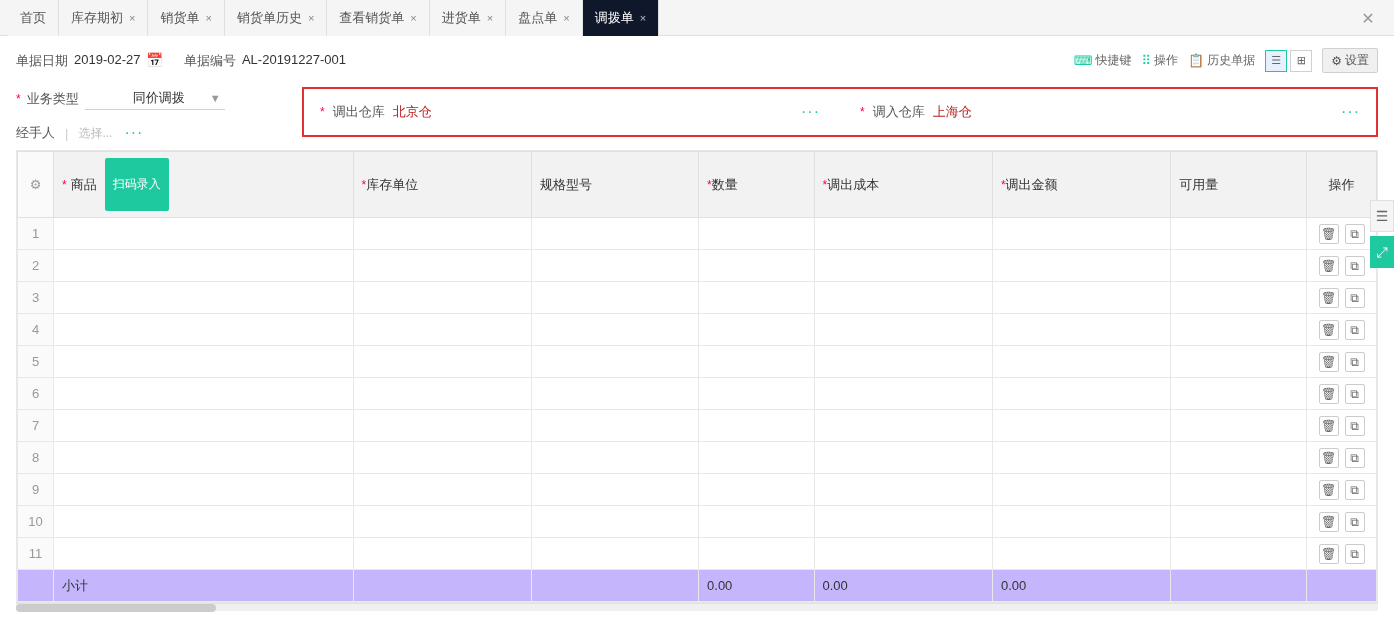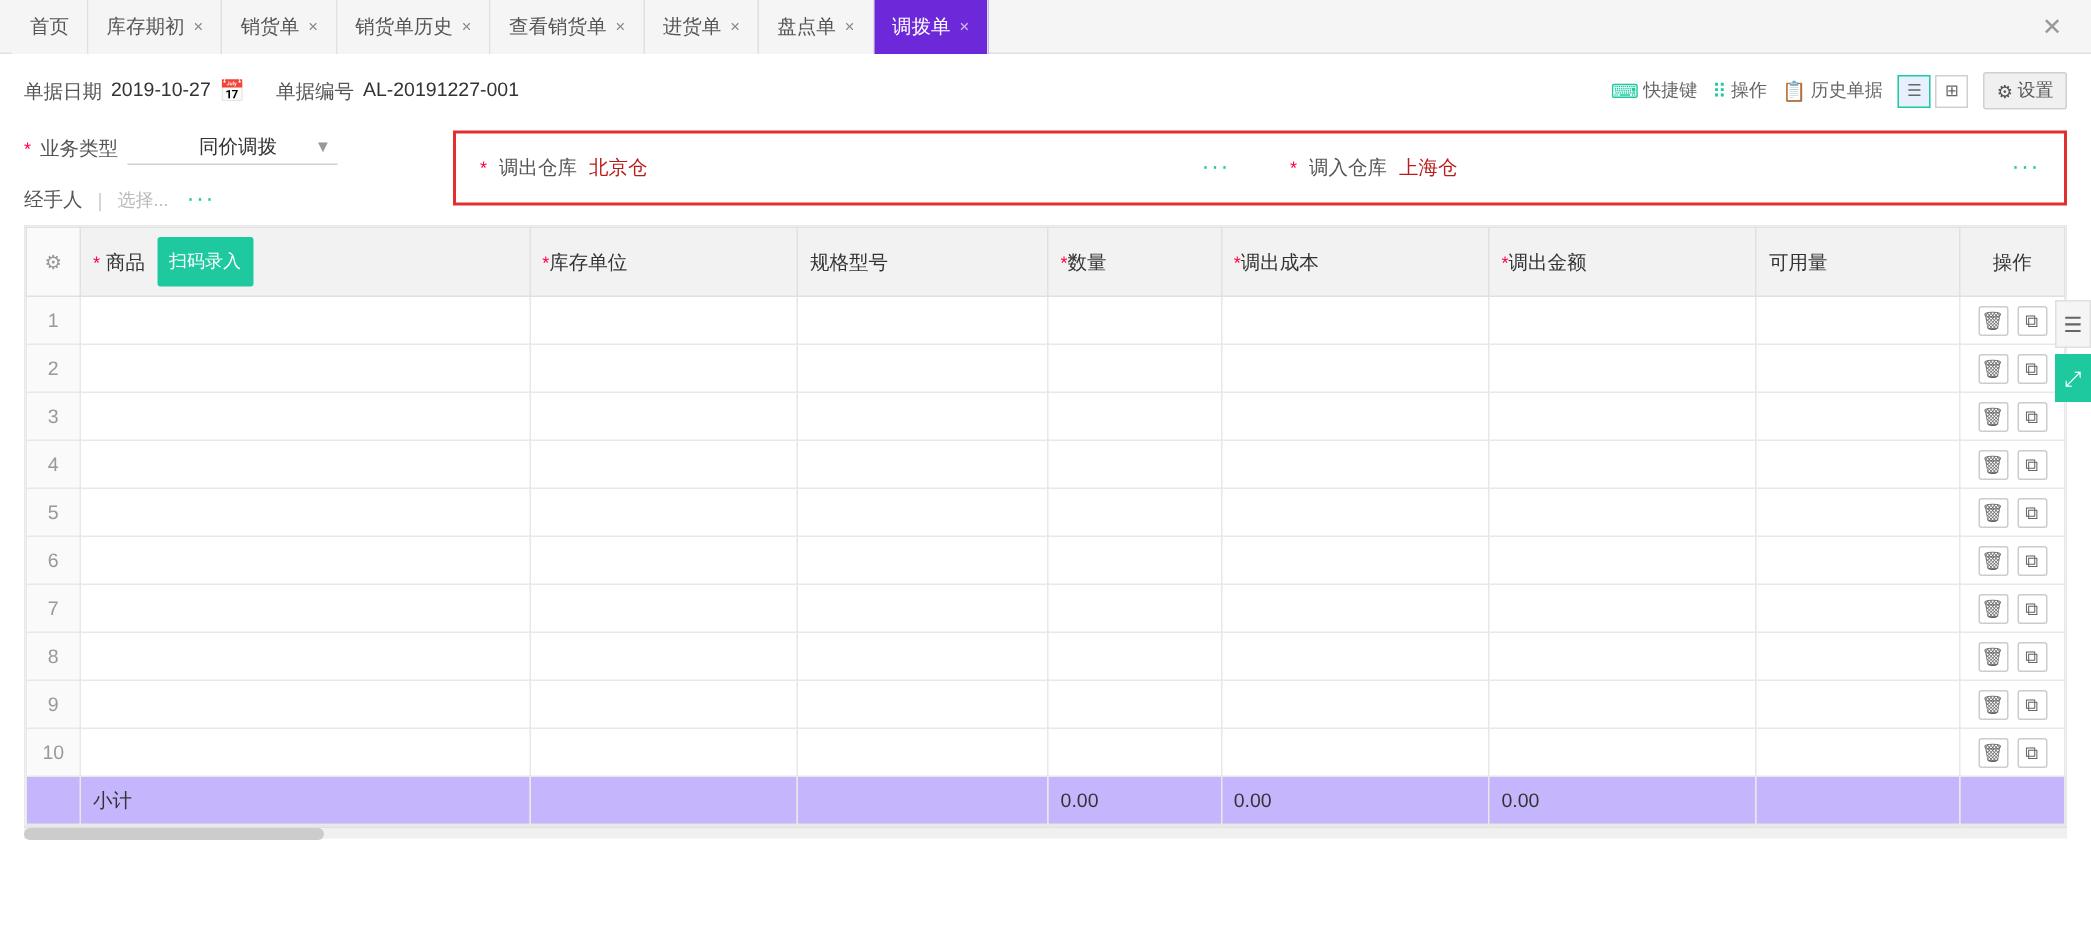--- a/index.html
+++ b/index.html
@@ -9,21 +9,21 @@
     .tab-bar {
       display: flex; background: #f5f5f5; border-bottom: 1px solid #e0e0e0;
       height: 36px; padding: 0 8px; position: relative;
     }
     .tab-item {
       display: flex; align-items: center; padding: 0 12px; height: 36px; cursor: pointer;
       font-size: 13px; color: #555; border-right: 1px solid #e0e0e0; white-space: nowrap;
       background: #f5f5f5;
     }
     .tab-item.active {
-      background: #6d28d9; color: #fff; font-weight: 500;
+      background: #0f172a; color: #fff; font-weight: 500;
     }
     .tab-item .close-btn {
       margin-left: 6px; font-size: 11px; opacity: 0.7; cursor: pointer;
     }
     .tab-item.active .close-btn { color: #fff; }
     .window-close {
       margin-left: auto; width: 36px; height: 36px; display: flex; align-items: center;
       justify-content: center; cursor: pointer; font-size: 16px; color: #999;
     }
 
@@ -91,21 +91,21 @@
     .row-num { text-align: center; color: #999; width: 36px; background: #fafafa; }
     .subtotal-row td { background: #c4b5fd; font-weight: 500; }
     .col-ops { text-align: center; width: 70px; }
     .op-icons { display: flex; gap: 6px; justify-content: center; }
     .op-icon {
       width: 20px; height: 20px; border: 1px solid #ccc; display: flex; align-items: center;
       justify-content: center; cursor: pointer; font-size: 12px; color: #666; border-radius: 2px;
       background: #fff;
     }
     .scan-btn {
-      background: #1ec9a0; color: #fff; border: none; padding: 8px 8px; font-size: 12px;
+      background: #1ec9a0; color: #fff; border: none; padding: 18px 8px; font-size: 12px;
       cursor: pointer; border-radius: 2px; margin-left: 4px;
     }
     .th-product { display: flex; align-items: center; gap: 4px; }
 
     
     .right-bar {
       position: fixed; right: 0; top: 200px; display: flex; flex-direction: column; gap: 4px;
     }
     .right-bar-btn {
       width: 24px; height: 32px; background: #f5f5f5; border: 1px solid #e0e0e0;
@@ -158,21 +158,21 @@
     <span class="close-btn">×</span>
   </div>
   <div class="window-close">✕</div>
 </div>
 
 <div class="main-content">
 
   <div class="header-row">
     <div class="header-field">
       <label>单据日期</label>
-      <span class="value">2019-10-27</span>
+      <span class="value">2019-02-27</span>
       <span class="calendar-icon">📅</span>
     </div>
     <div class="header-field">
       <label>单据编号</label>
       <span class="value">AL-20191227-001</span>
     </div>
     <div class="header-actions">
       <div class="action-item">
         <span class="action-icon">⌨</span>
         <span>快捷键</span>
@@ -403,20 +403,36 @@
       <td></td>
       <td class="col-ops">
         <div class="op-icons">
           <div class="op-icon">🗑</div>
           <div class="op-icon">⧉</div>
         </div>
       </td>
     </tr>
             <tr>
       <td class="row-num">10</td>
+      <td></td>
+      <td></td>
+      <td></td>
+      <td></td>
+      <td></td>
+      <td></td>
+      <td></td>
+      <td class="col-ops">
+        <div class="op-icons">
+          <div class="op-icon">🗑</div>
+          <div class="op-icon">⧉</div>
+        </div>
+      </td>
+    </tr>
+            <tr>
+      <td class="row-num">11</td>
       <td></td>
       <td></td>
       <td></td>
       <td></td>
       <td></td>
       <td></td>
       <td></td>
       <td class="col-ops">
         <div class="op-icons">
           <div class="op-icon">🗑</div>

